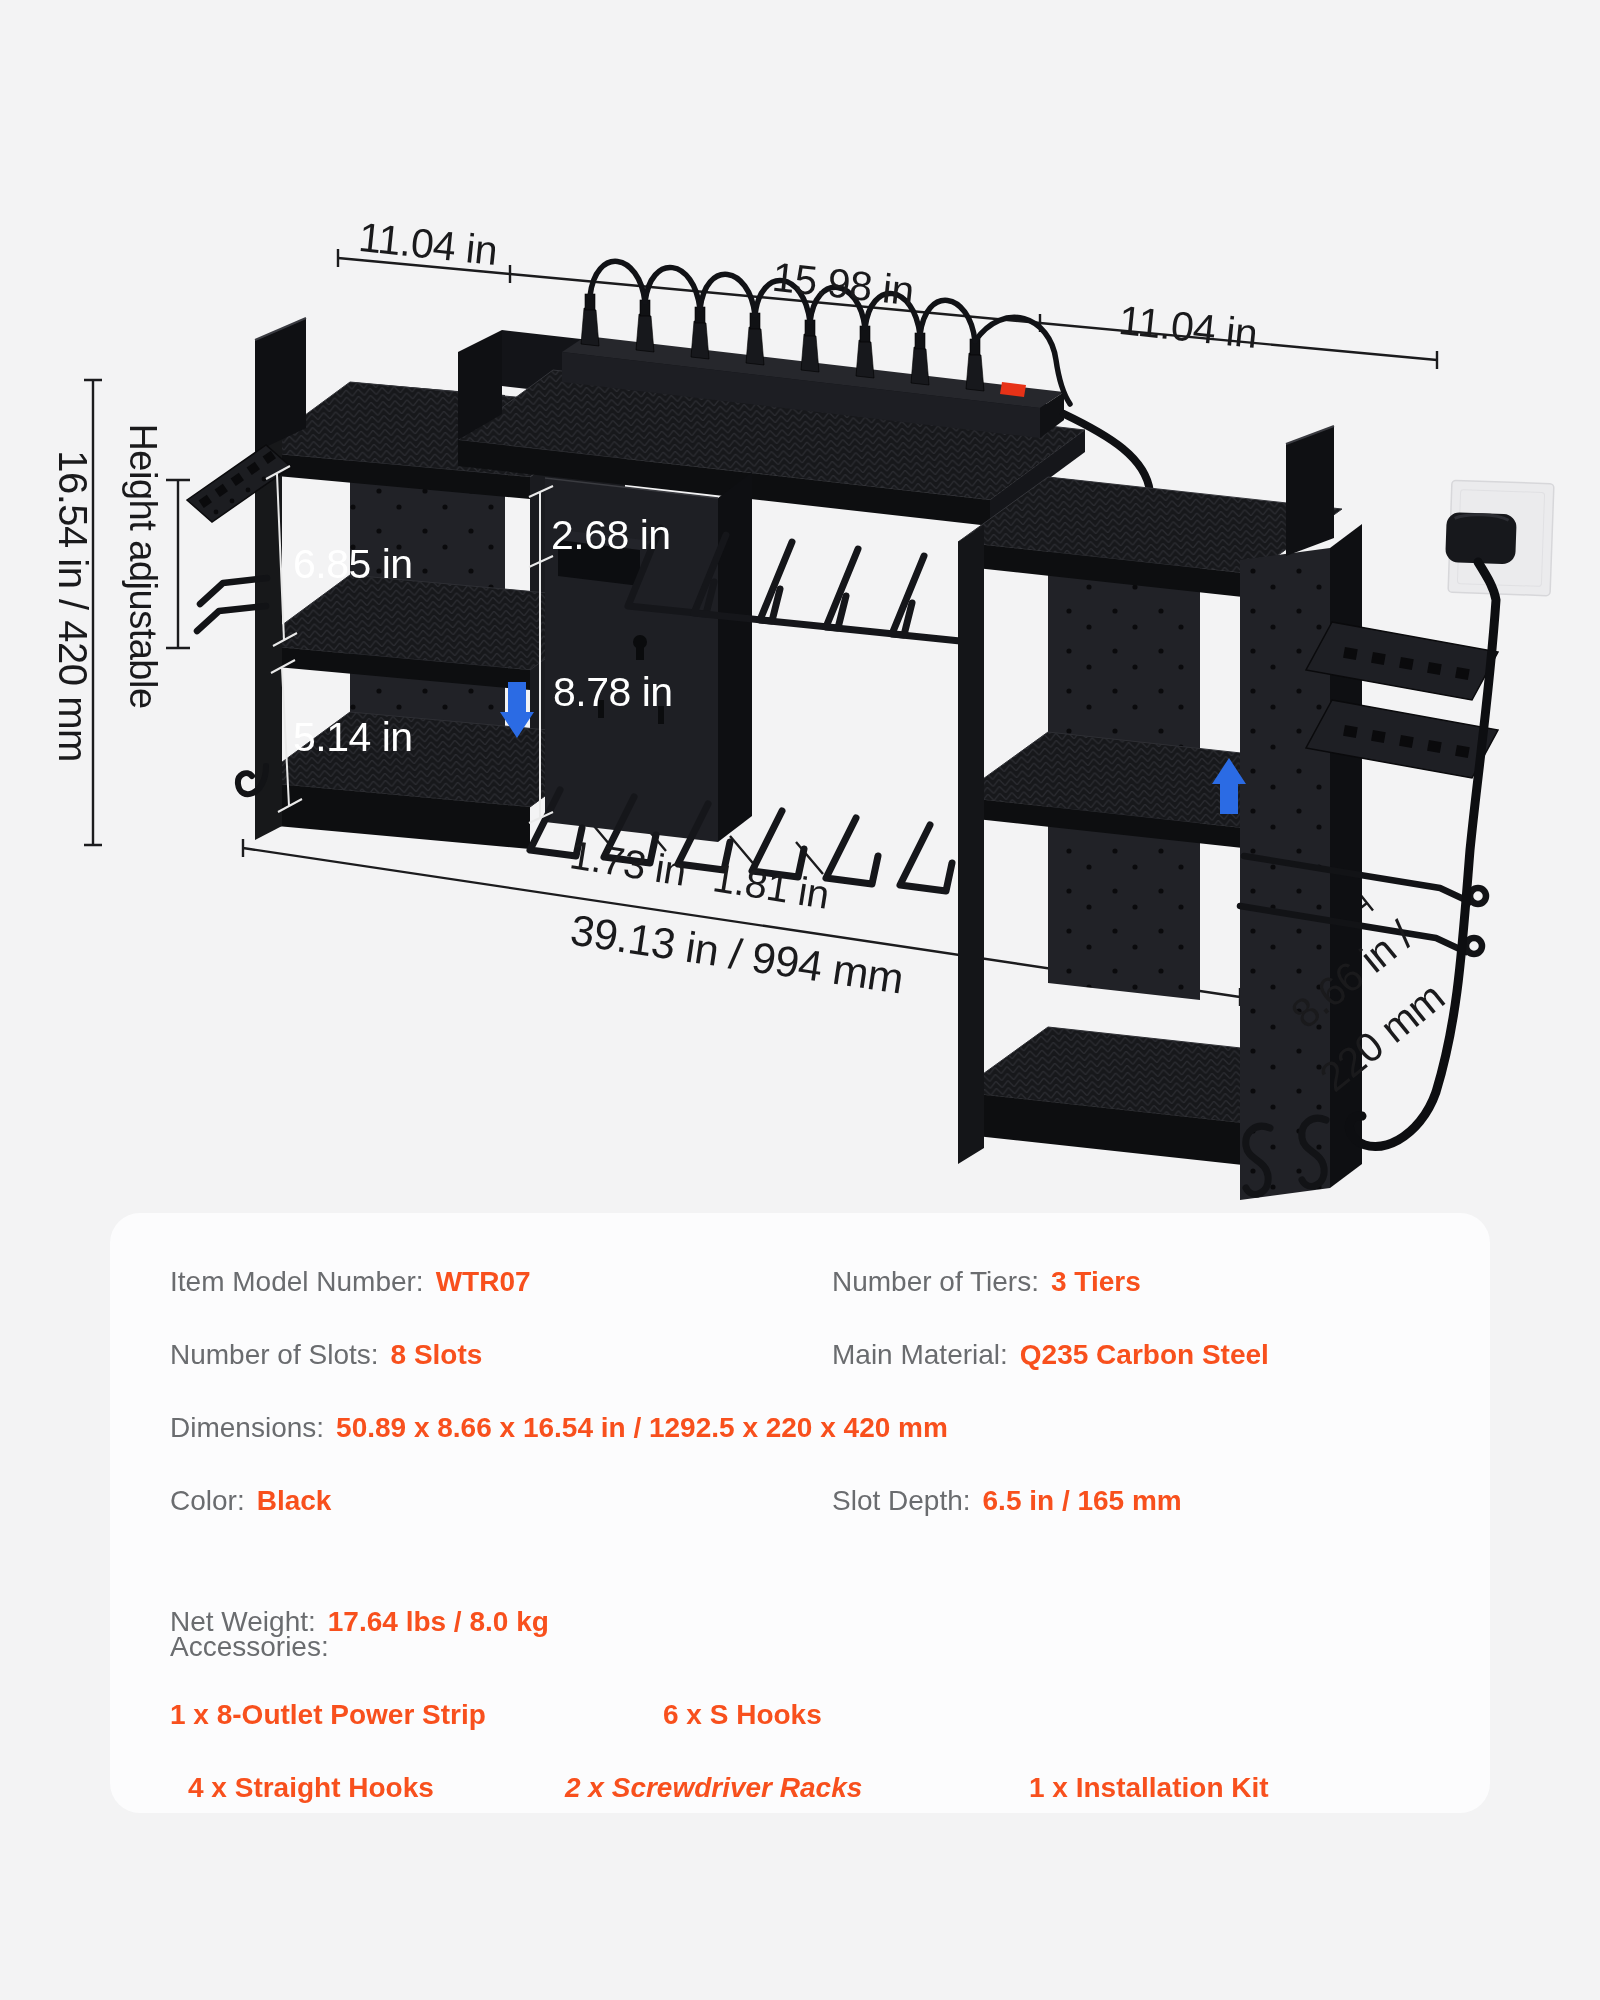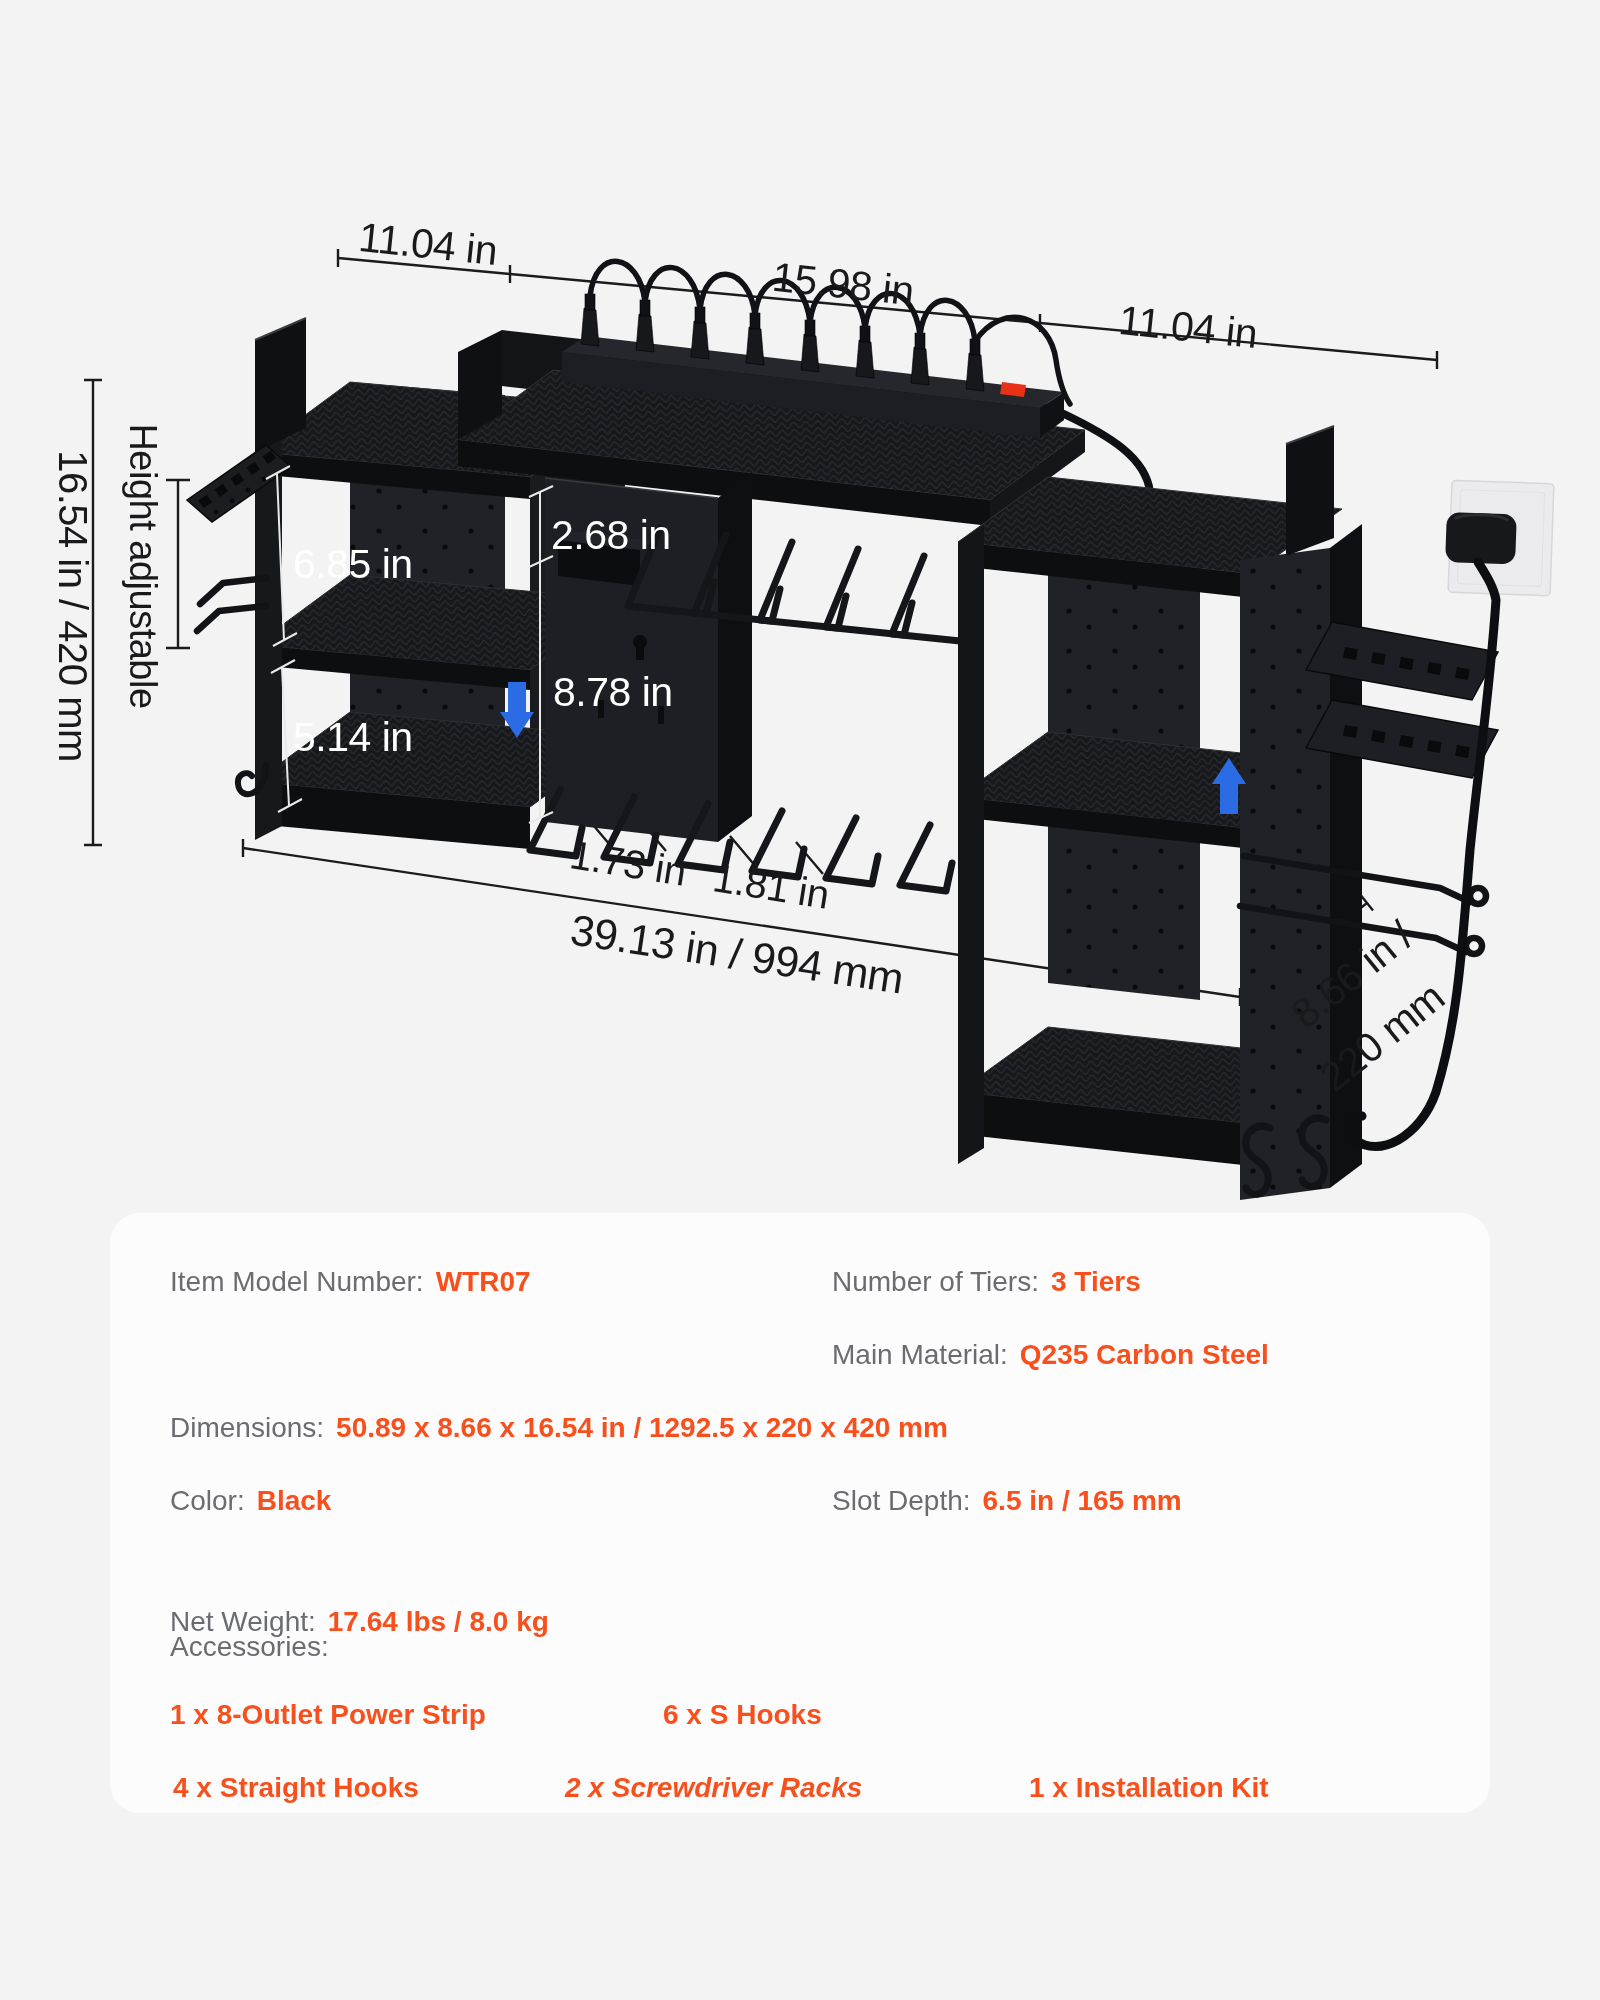--- a/index.html
+++ b/index.html
@@ -249,20 +249,23 @@
   <div class="card">
     <div class="row" style="top:45px;">
       <span class="cell" style="left:0;">
         <span class="lab">Item Model Number:</span><span class="val">WTR07</span>
       </span>
       <span class="cell" style="left:662px;">
         <span class="lab">Number of Tiers:</span><span class="val">3 Tiers</span>
       </span>
     </div>
     <div class="row" style="top:118px;">
+      <span class="cell" style="left:0;">
+        <span class="lab">Number of Slots:</span><span class="val">8 Slots</span>
+      </span>
       <span class="cell" style="left:662px;">
         <span class="lab">Main Material:</span><span class="val">Q235 Carbon Steel</span>
       </span>
     </div>
     <div class="row" style="top:191px;">
       <span class="cell" style="left:0;">
         <span class="lab">Dimensions:</span><span class="val">50.89 x 8.66 x 16.54 in / 1292.5 x 220 x 420 mm</span>
       </span>
     </div>
     <div class="row" style="top:264px;">
@@ -279,19 +282,19 @@
       </span>
     </div>
     <div class="row" style="top:410px;">
       <span class="cell lab" style="left:0;">Accessories:</span>
     </div>
     <div class="row acc" style="top:478px;">
       <span class="cell" style="left:0;">1 x 8-Outlet Power Strip</span>
       <span class="cell" style="left:493px;">6 x S Hooks</span>
     </div>
     <div class="row acc" style="top:551px;">
-      <span class="cell" style="left:3px;">4 x Straight Hooks</span>
+      <span class="cell" style="left:18px;">4 x Straight Hooks</span>
       <span class="cell" style="left:395px;font-style:italic;">2 x Screwdriver Racks</span>
       <span class="cell" style="left:859px;">1 x Installation Kit</span>
     </div>
   </div>
 
 </div>
 
 </body></html>

